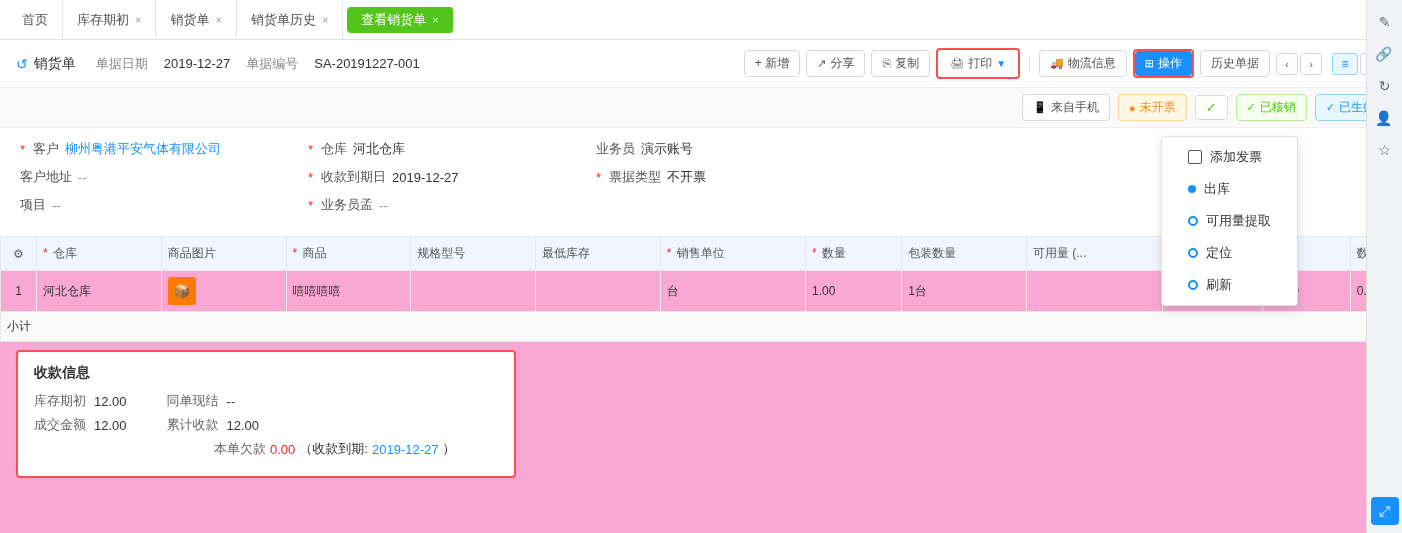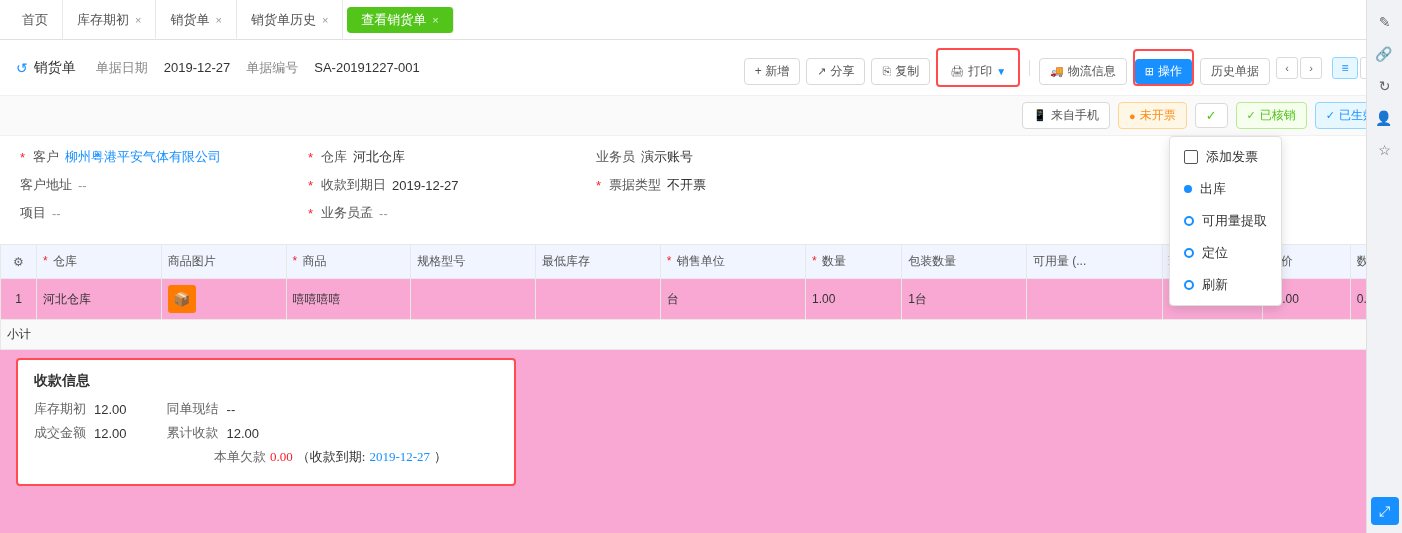--- a/index.html
+++ b/index.html
@@ -25,21 +25,21 @@
       display: flex; align-items: center; padding: 8px 16px; border-bottom: 1px solid #f0f0f0;
       background: #fff;
     }
     .doc-title { display: flex; align-items: center; gap: 6px; font-size: 14px; font-weight: 500; color: #333; margin-right: 20px; }
     .doc-title-icon { color: #1890ff; font-size: 14px; }
     .doc-meta { display: flex; align-items: center; gap: 16px; font-size: 13px; color: #555; }
     .doc-meta-label { color: #888; }
     .doc-actions { margin-left: auto; display: flex; align-items: center; gap: 6px; }
     .action-btn {
       display: flex; align-items: center; gap: 4px; padding: 4px 10px; border: 1px solid #d9d9d9;
-      border-radius: 4px; background: #fff; cursor: pointer; font-size: 12px; color: #555; margin-top: 8px;
+      border-radius: 4px; background: #fff; cursor: pointer; font-size: 12px; color: #555;
     }
 
     
     .form-area { padding: 12px 20px; background: #fff; }
     .form-row { display: flex; align-items: center; margin-bottom: 10px; flex-wrap: wrap; gap: 8px; }
     .form-field { display: flex; align-items: center; gap: 6px; min-width: 280px; }
     .form-label { color: #555; white-space: nowrap; font-size: 13px; }
     .required-star { color: #f5222d; margin-right: 2px; }
     .form-value { color: #333; font-size: 13px; }
     .form-value.link { color: #1890ff; cursor: pointer; }
@@ -93,23 +93,23 @@
       display: flex; flex-direction: column; align-items: center; padding-top: 8px; gap: 4px;
     }
     .sidebar-icon {
       width: 28px; height: 28px; display: flex; align-items: center; justify-content: center;
       border-radius: 4px; cursor: pointer; color: #666; font-size: 14px;
     }
     .sidebar-icon.active { background: #1890ff; color: #fff; }
 
     
     .dropdown-menu {
-      position: absolute; top: 96px; right: 120px; background: #fff;
+      position: absolute; top: 96px; right: 104px; background: #fff;
       border: 1px solid #e0e0e0; border-radius: 4px; box-shadow: 0 4px 12px rgba(0,0,0,0.12);
-      z-index: 100; min-width: 110px; padding: 4px 0;
+      z-index: 100; min-width: 110px; padding: 4px 12px;
     }
     .dropdown-item {
       display: flex; align-items: center; gap: 8px; padding: 7px 14px;
       cursor: pointer; font-size: 13px; color: #333;
     }
     .dropdown-item .dot { width: 8px; height: 8px; border-radius: 50%; flex-shrink: 0; }
     .dot-blue { background: #1890ff; }
     .dot-circle { width: 10px; height: 10px; border-radius: 50%; border: 2px solid #1890ff; flex-shrink: 0; }
     .menu-icon-sq { width: 14px; height: 14px; background: #fff; border: 1.5px solid #555; border-radius: 2px; flex-shrink: 0; }
 
@@ -402,21 +402,21 @@
             <span class="payment-label">成交金额</span>
             <span class="payment-value">12.00</span>
           </div>
           <div class="payment-item">
             <span class="payment-label">累计收款</span>
             <span class="payment-value">12.00</span>
           </div>
         </div>
         <div class="payment-row">
           <div style="width:140px;"></div>
-          <div class="payment-item" style="gap:4px;font-family:Liberation Serif, serif;">
+          <div class="payment-item" style="gap:4px;">
             <span class="payment-label">本单欠款</span>
             <span class="payment-value red">0.00</span>
             <span class="payment-value">（收款到期: </span>
             <span class="payment-value blue">2019-12-27</span>
             <span class="payment-value">）</span>
           </div>
         </div>
       </div>
 
       <div class="dropdown-menu">

